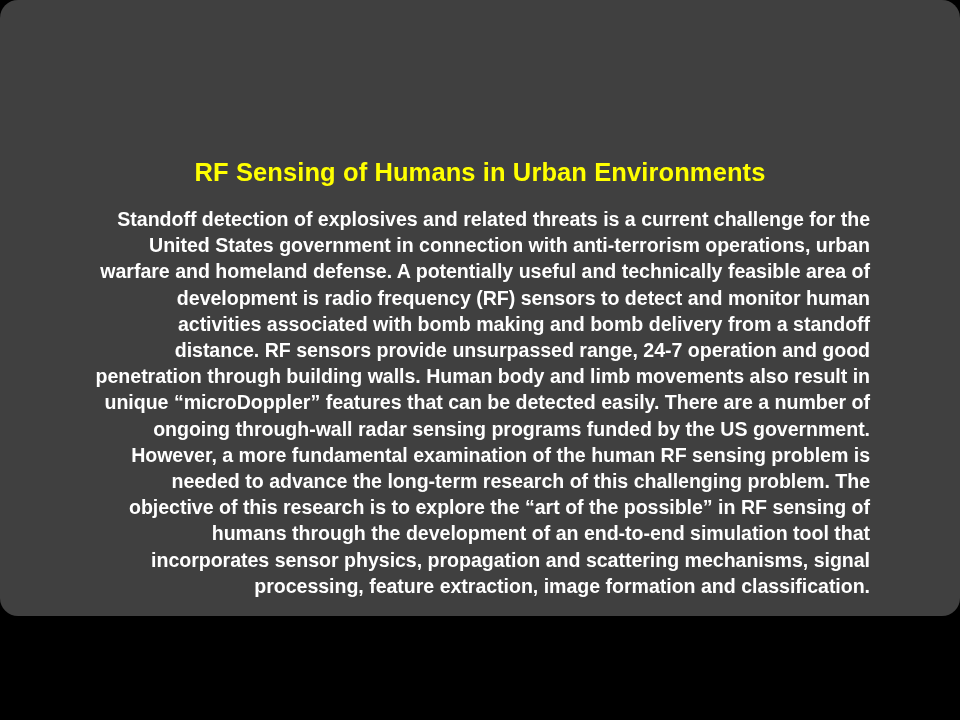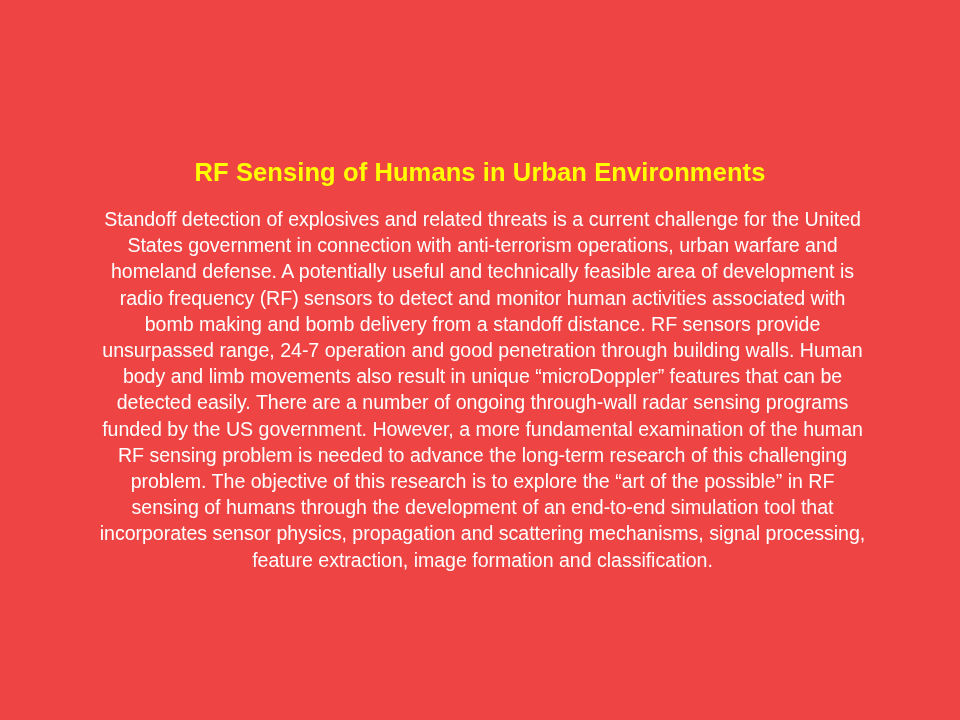--- a/index.html
+++ b/index.html
@@ -11,22 +11,23 @@
     width: 960px;
     height: 720px;
     overflow: hidden;
     font-family: "Liberation Sans", sans-serif;
     -webkit-font-smoothing: antialiased;
   }
 
   #slide {
     position: relative;
     width: 960px;
-    height: 720px;
-    background: #ef4444;
+    height: 616px;
+    background: #404040;
+    border-radius: 18px;
   }
 
   #slide-title {
     position: absolute;
     left: 0;
     top: 140px;
     width: 960px;
     text-align: center;
     color: #FFFF00;
     font-family: "Liberation Sans", sans-serif;
@@ -37,24 +38,24 @@
     white-space: nowrap;
   }
 
   #slide-body {
     position: absolute;
     left: 95px;
     top: 206px;
     width: 775px;
     color: #FFFFFF;
     font-family: "Liberation Sans", sans-serif;
-    font-weight: normal;
+    font-weight: bold;
     font-size: 19.6px;
     line-height: 26.2px;
-    text-align: center;
+    text-align: right;
     letter-spacing: -0.05px;
     word-spacing: 0.1px;
   }
 
   #slide-body p {
     margin: 0;
     padding: 0;
   }
 </style>
 </head>

